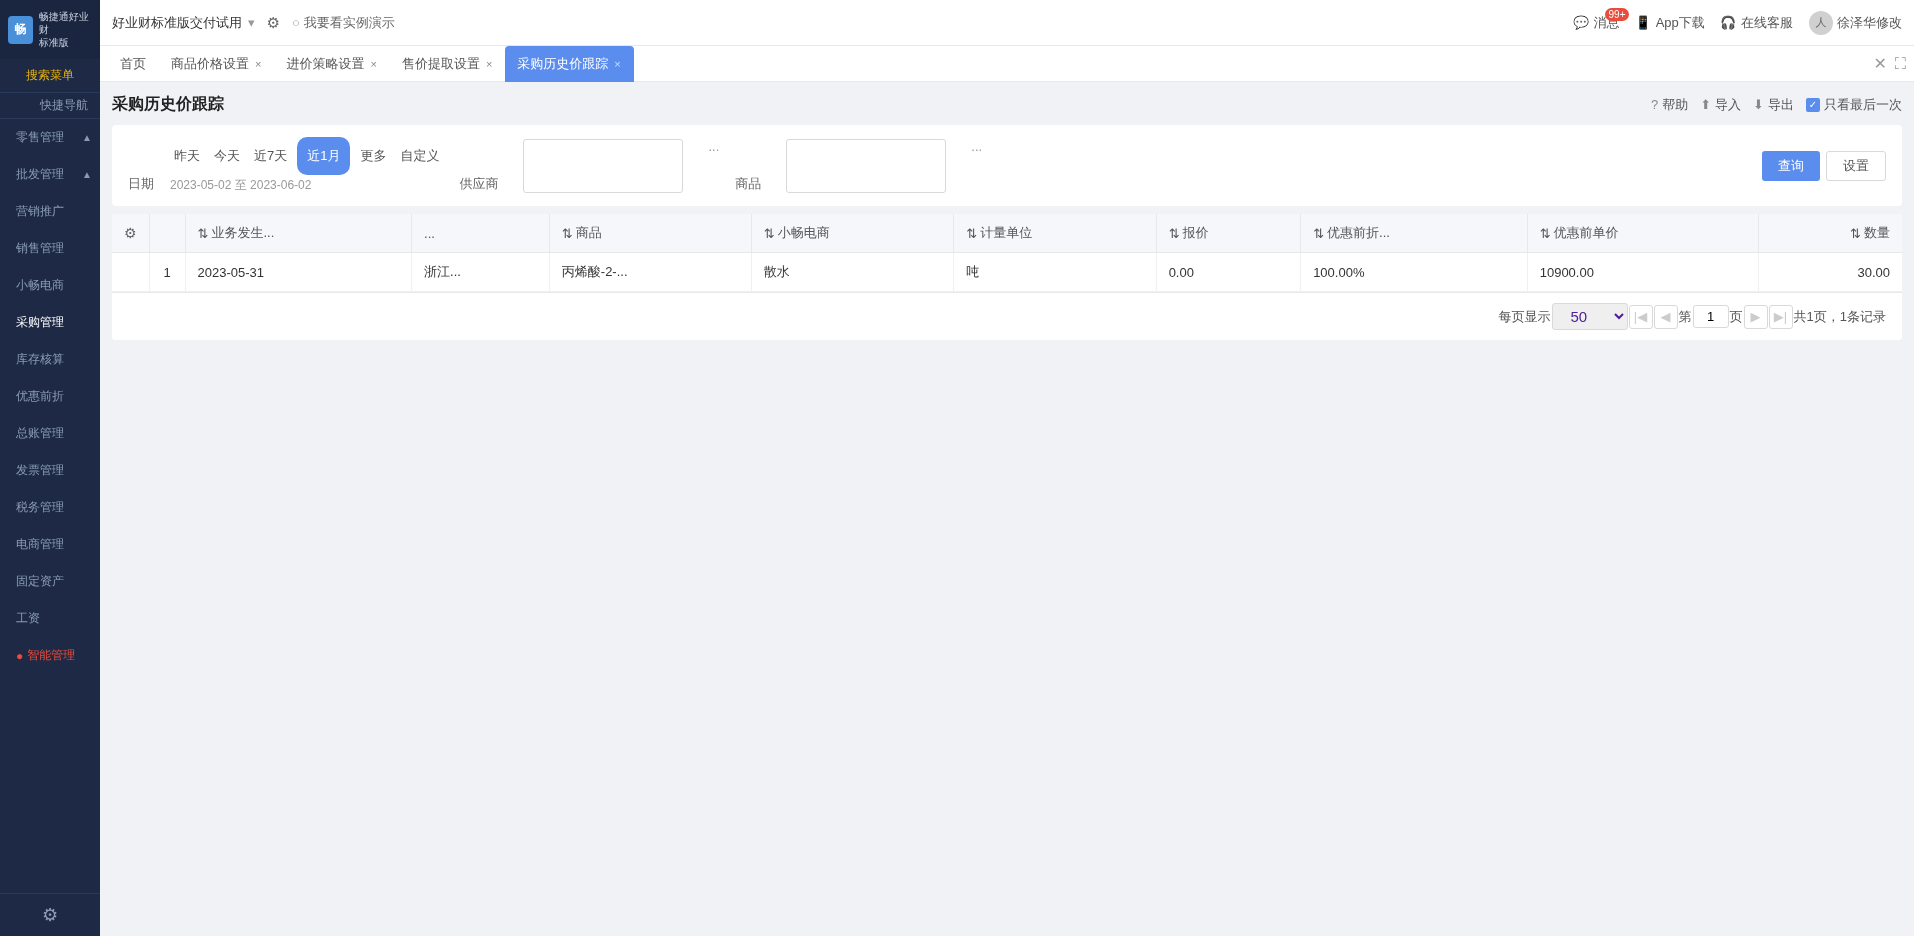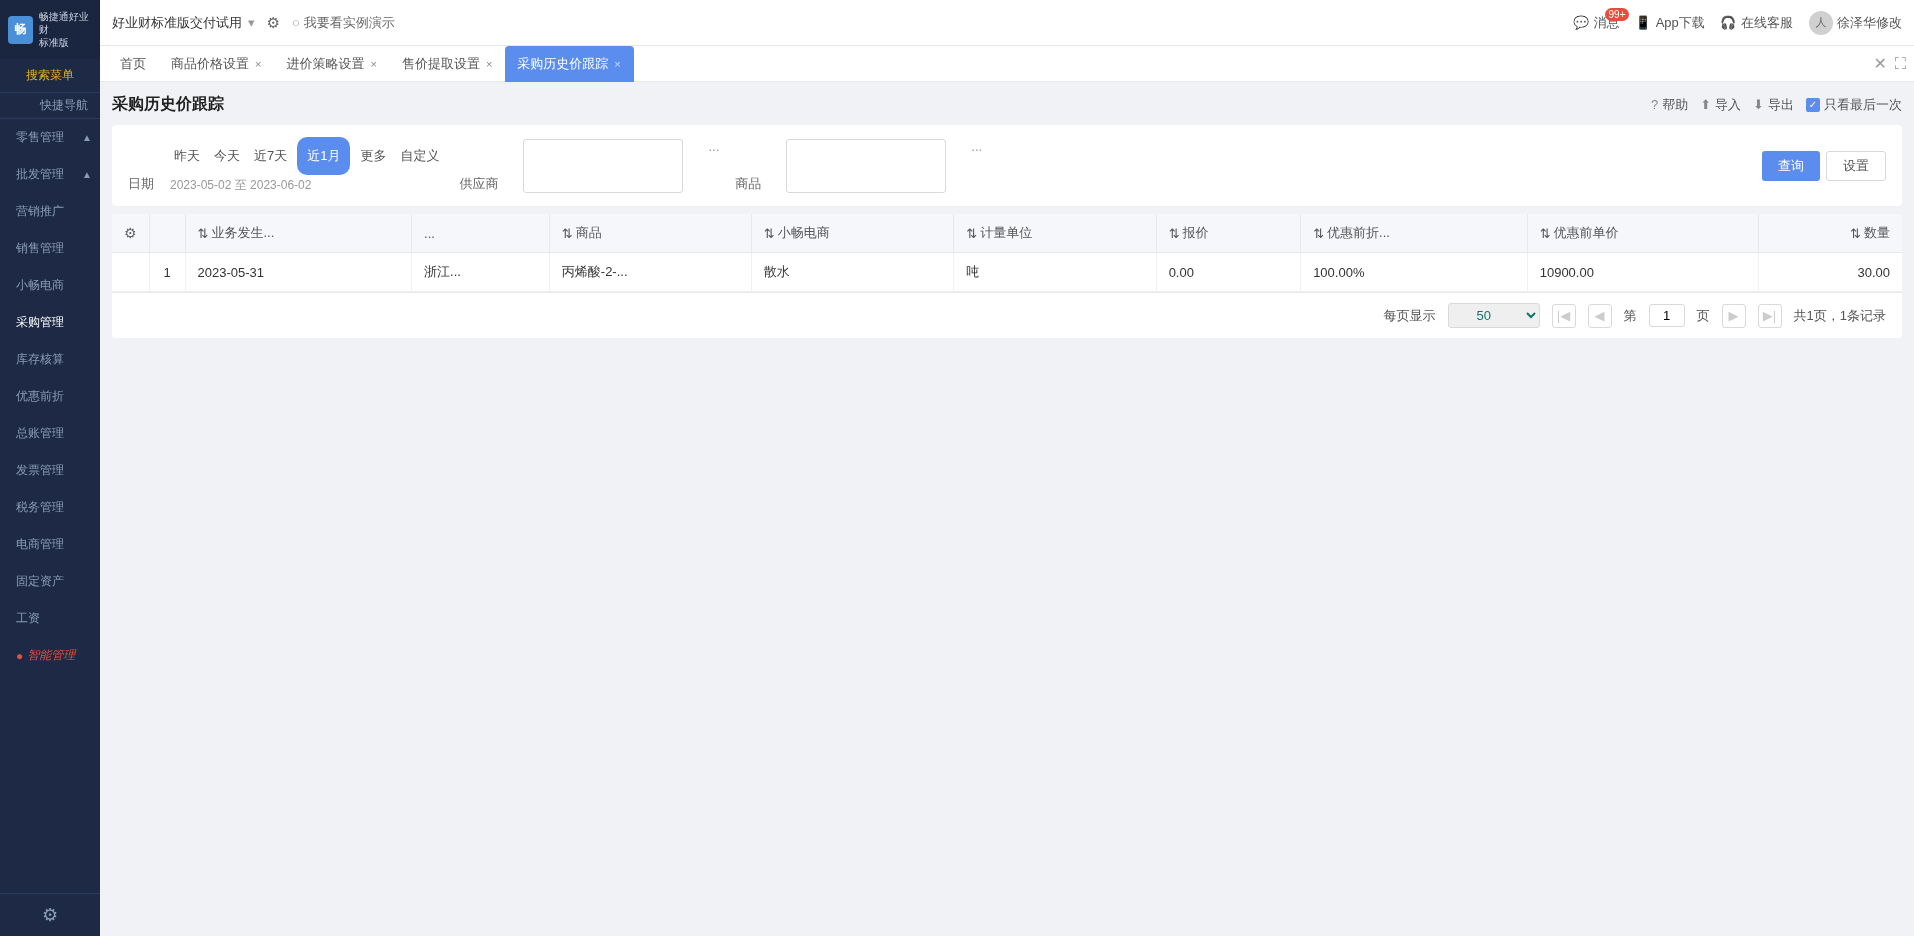--- a/index.html
+++ b/index.html
@@ -376,31 +376,31 @@
     .gear-icon { font-size: 14px; color: #666; cursor: pointer; }
 
     
     .pagination-bar {
       background: #fff;
       border-top: 1px solid #e8e8e8;
       padding: 10px 16px;
       display: flex;
       align-items: center;
       justify-content: flex-end;
-      gap: 12px;
+      gap: 1px;
       font-size: 13px;
       color: #555;
       margin-top: 0;
     }
     .page-size-select {
       border: 1px solid #d9d9d9;
       border-radius: 3px;
-      padding: 3px 24px;
-      font-size: 13px;
-      color: #0f766e;
+      padding: 3px 14px;
+      font-size: 15px;
+      color: #4c1d95;
     }
     .page-btn {
       width: 24px; height: 24px;
       border: 1px solid #d9d9d9;
       border-radius: 3px;
       display: flex; align-items: center; justify-content: center;
       cursor: pointer;
       color: #555;
       background: #fff;
     }
@@ -467,21 +467,21 @@
       <span class="label">电商管理</span>
     </div>
     <div class="sidebar-item">
       <span class="label">固定资产</span>
     </div>
     <div class="sidebar-item">
       <span class="label">工资</span>
     </div>
     <div class="sidebar-item highlight">
       <span style="color:#e74c3c;margin-right:4px;">●</span>
-      <span class="label" style="color:#e74c3c;font-style:italic;">智能管理</span>
+      <span class="label" style="color:#e74c3c;">智能管理</span>
     </div>
   </div>
   <div class="sidebar-bottom">⚙</div>
 </div>
 
 <div class="main">
 
   <div class="topbar">
     <div class="topbar-edition">
       <span>好业财标准版交付试用</span>

